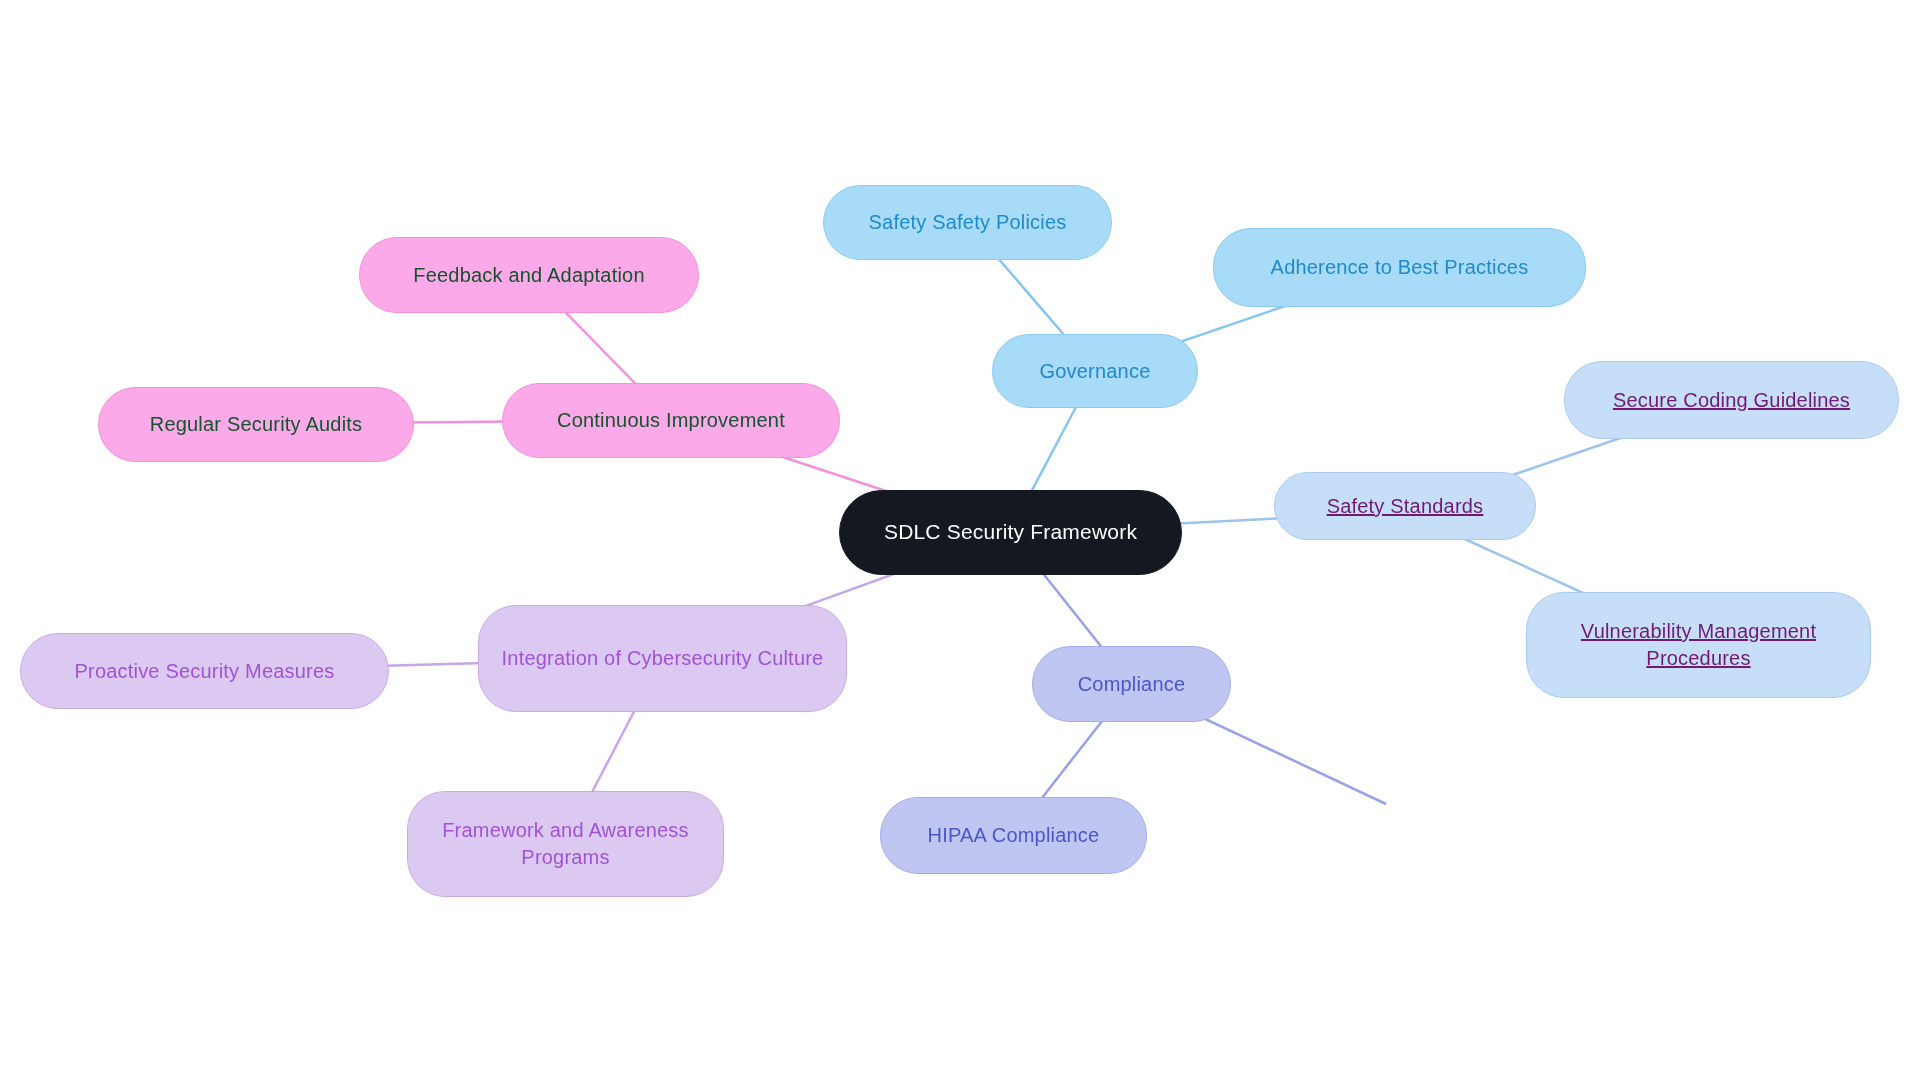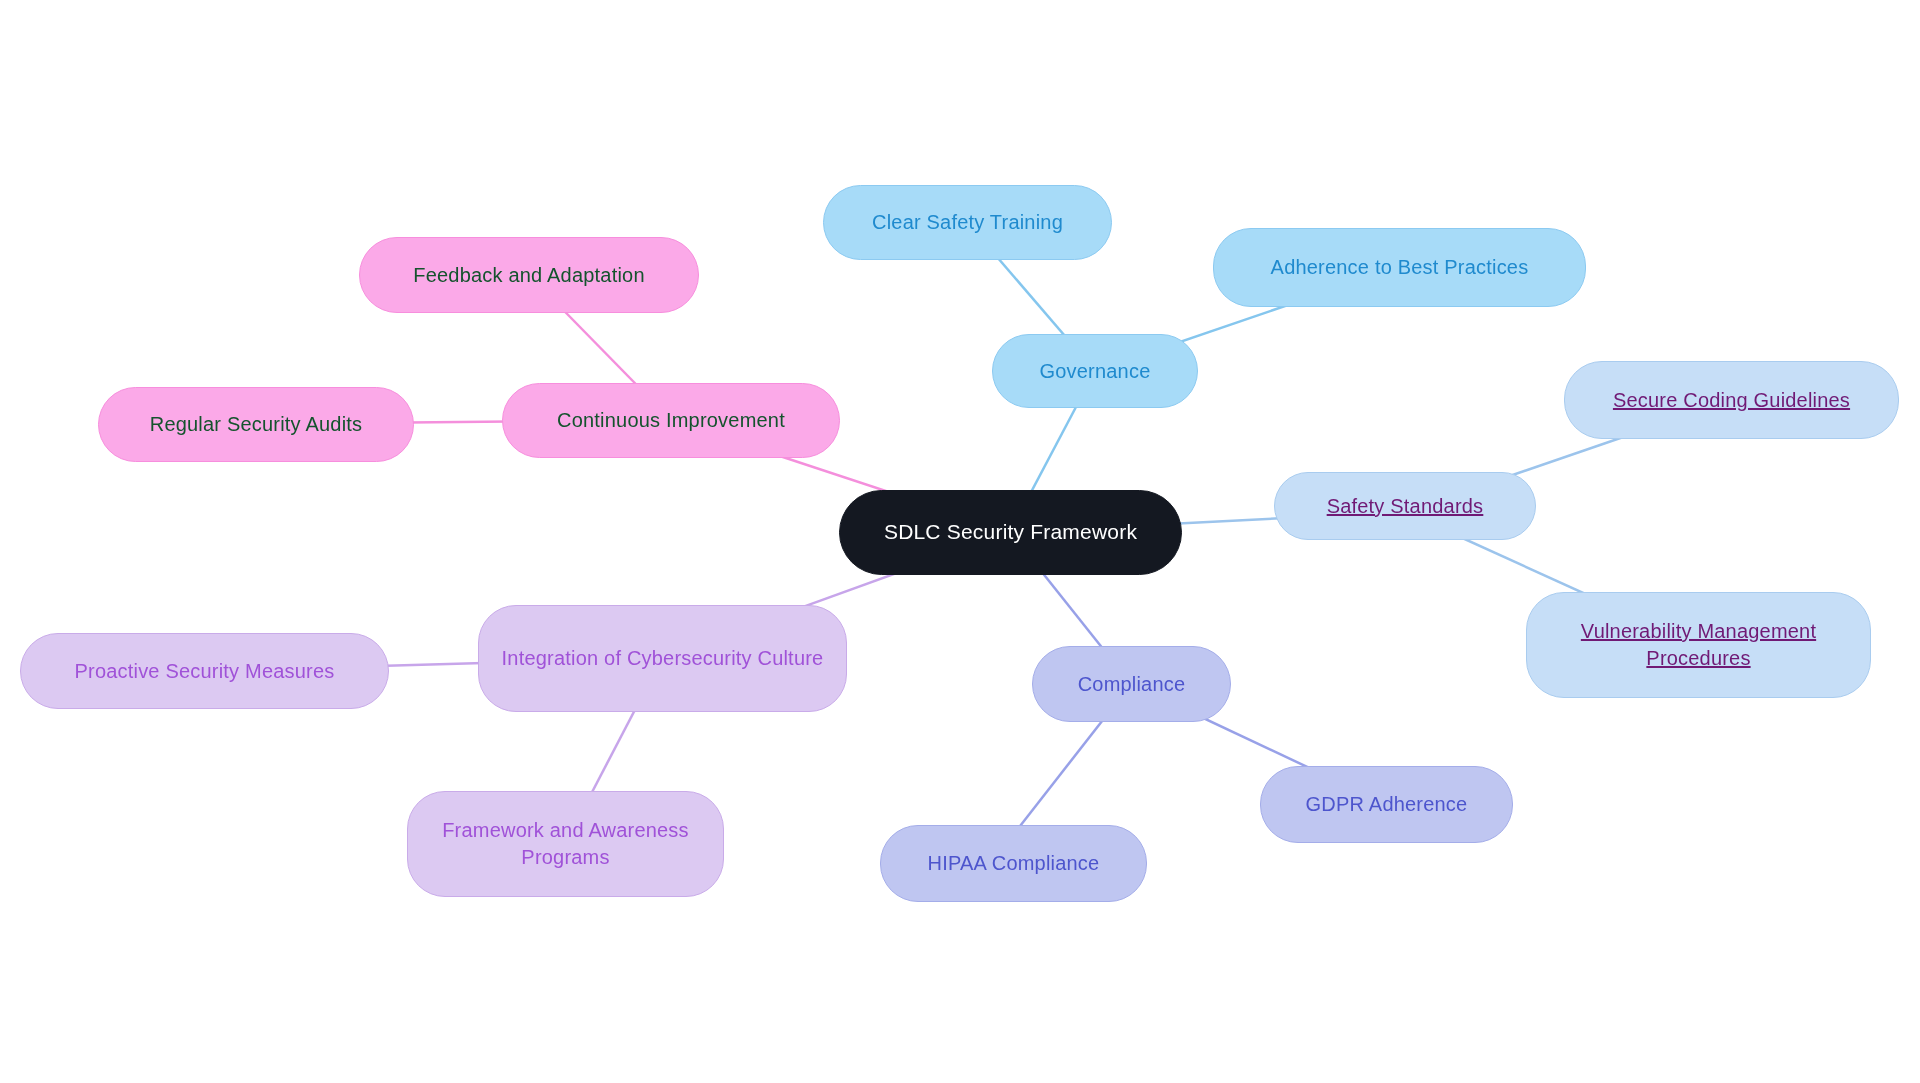--- a/index.html
+++ b/index.html
@@ -100,44 +100,41 @@
   </svg>
 
   <div class="node g-root" style="left:839px; top:490px; width:343px; height:85px;">
     <span>SDLC Security Framework</span>
   </div>
 
   <div class="node g-governance" style="left:992px; top:334px; width:206px; height:74px;">
     <span>Governance</span>
   </div>
   <div class="node g-governance" style="left:823px; top:185px; width:289px; height:75px;">
-    <span>Clear Safety Training</span>
+    <span>Safety Safety Policies</span>
   </div>
   <div class="node g-governance" style="left:1213px; top:228px; width:373px; height:79px;">
     <span>Adherence to Best Practices</span>
   </div>
 
   <div class="node g-safety" style="left:1274px; top:472px; width:262px; height:68px;">
     <span>Safety Standards</span>
   </div>
   <div class="node g-safety" style="left:1564px; top:361px; width:335px; height:78px;">
     <span>Secure Coding Guidelines</span>
   </div>
   <div class="node g-safety" style="left:1526px; top:592px; width:345px; height:106px;">
     <span>Vulnerability Management Procedures</span>
   </div>
 
   <div class="node g-compliance" style="left:1032px; top:646px; width:199px; height:76px;">
     <span>Compliance</span>
   </div>
-  <div class="node g-compliance" style="left:880px; top:797px; width:267px; height:77px;margin-top:28px;">
+  <div class="node g-compliance" style="left:880px; top:797px; width:267px; height:77px;">
     <span>HIPAA Compliance</span>
-  </div>
-  <div class="node g-compliance" style="left:1260px; top:766px; width:253px; height:77px;">
-    <span>GDPR Adherence</span>
   </div>
 
   <div class="node g-integration" style="left:478px; top:605px; width:369px; height:107px;">
     <span>Integration of Cybersecurity Culture</span>
   </div>
   <div class="node g-integration" style="left:20px; top:633px; width:369px; height:76px;">
     <span>Proactive Security Measures</span>
   </div>
   <div class="node g-integration" style="left:407px; top:791px; width:317px; height:106px;">
     <span>Framework and Awareness Programs</span>

